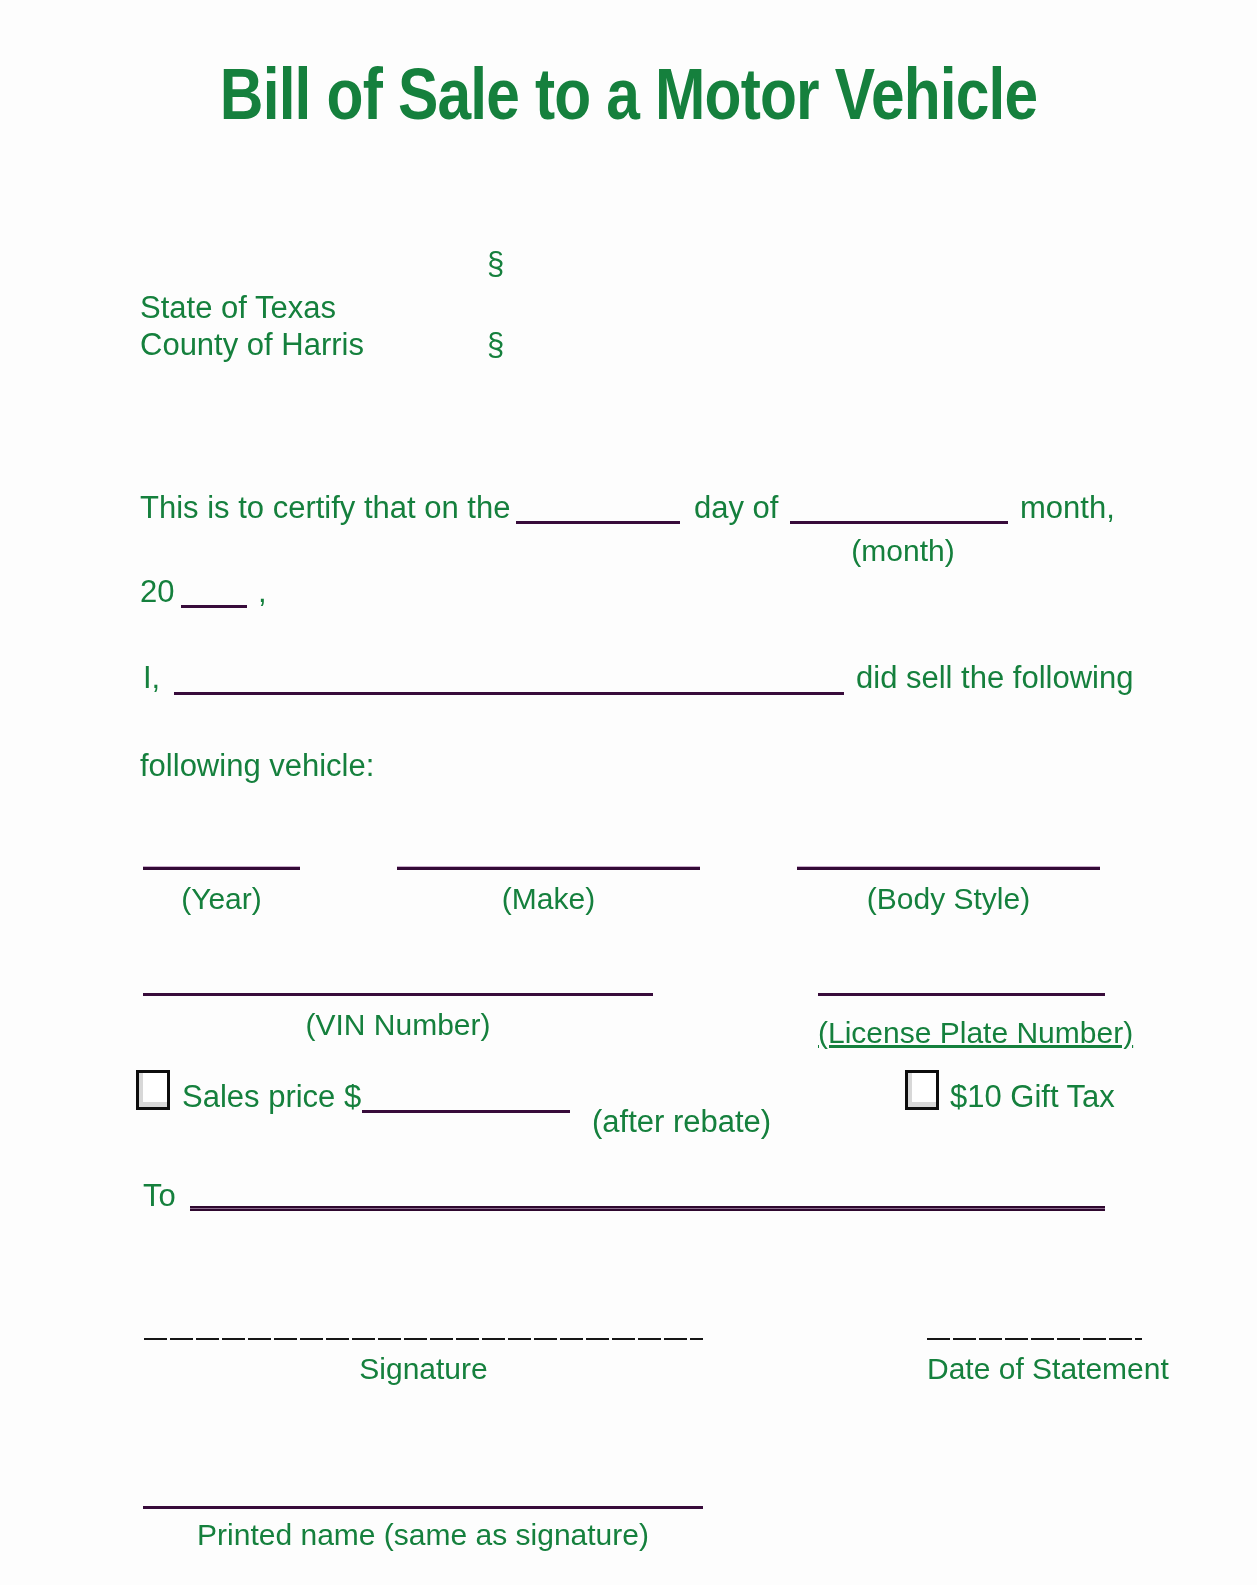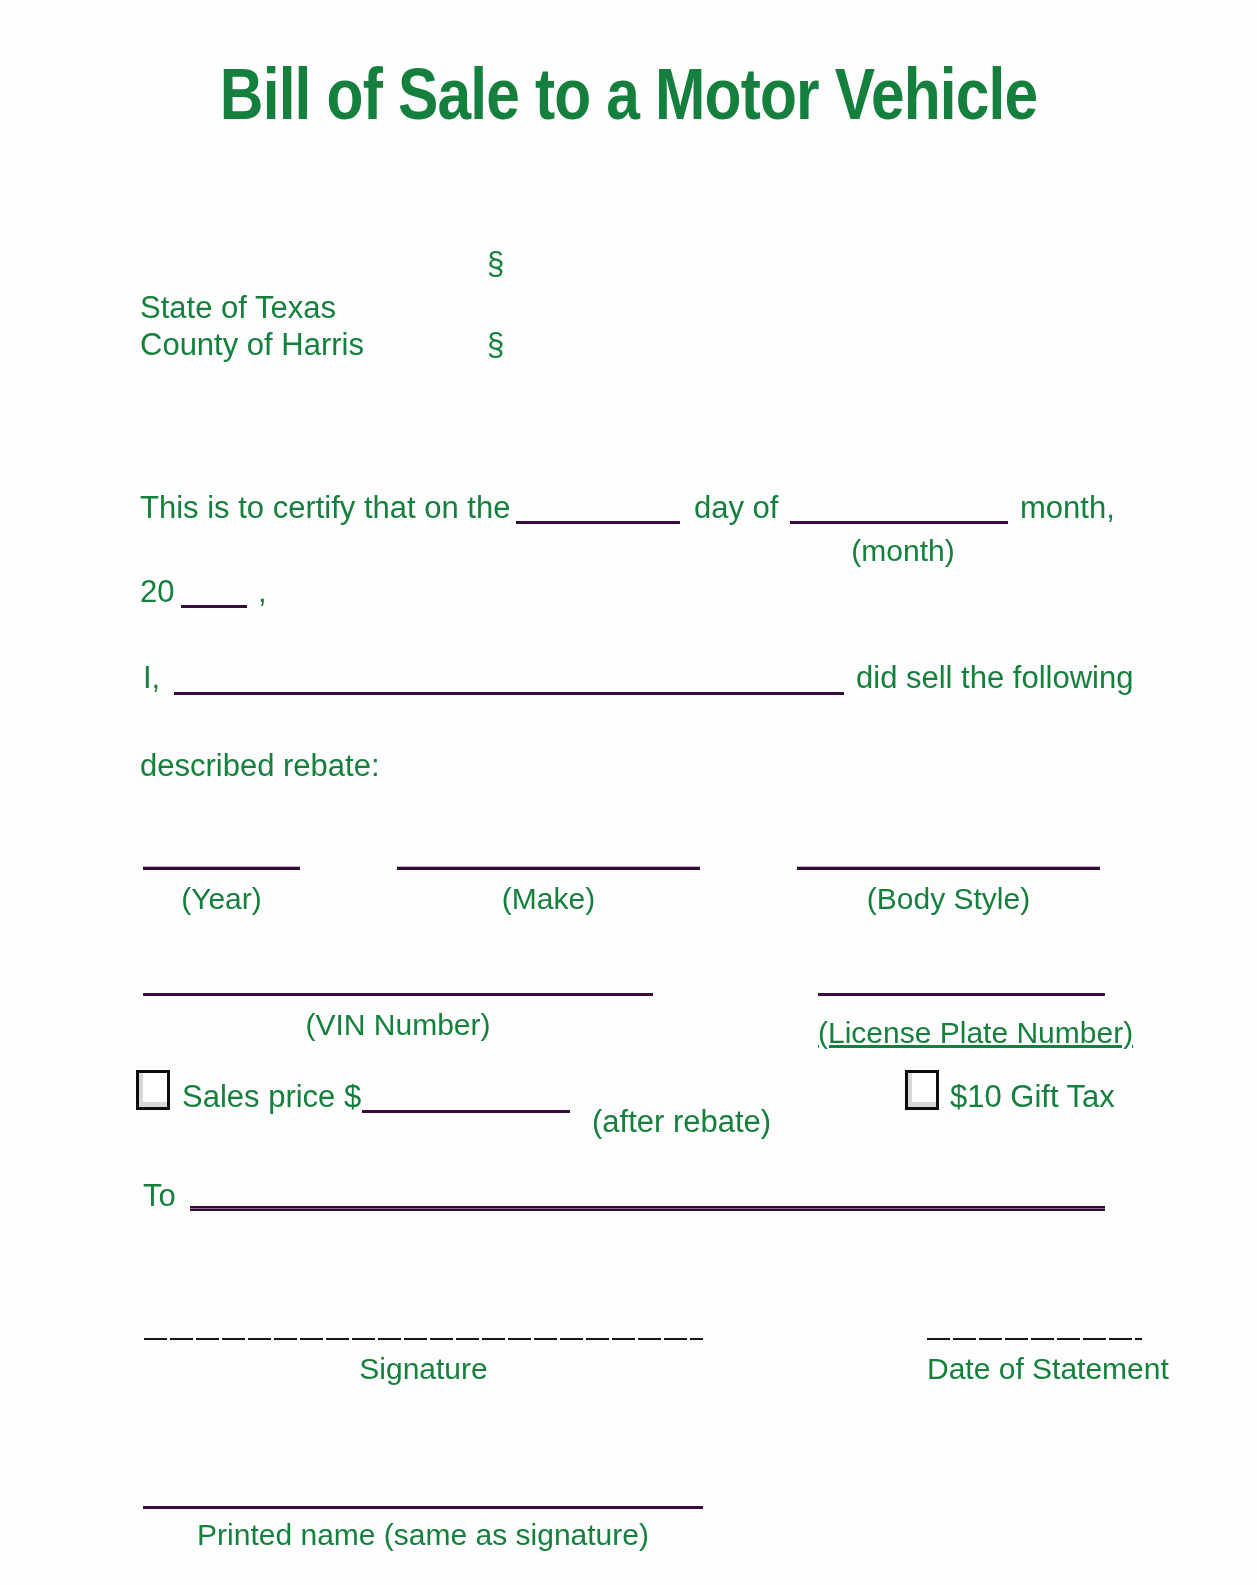--- a/index.html
+++ b/index.html
@@ -74,21 +74,21 @@
   <div class="abs caption center" style="left:838px;top:534px;width:130px;">(month)</div>
 
   <div class="abs body-text" style="left:140px;top:574px;">20</div>
   <div class="abs pline3" style="left:181px;top:605px;width:66px;"></div>
   <div class="abs body-text" style="left:258px;top:574px;">,</div>
 
   <div class="abs body-text" style="left:143px;top:660px;">I,</div>
   <div class="abs pline3" style="left:174px;top:692px;width:670px;"></div>
   <div class="abs body-text" style="left:856px;top:660px;">did sell the following</div>
 
-  <div class="abs body-text" style="left:140px;top:748px;">described rebate:</div>
+  <div class="abs body-text" style="left:140px;top:748px;">following vehicle:</div>
 
   <div class="abs" style="left:143px;top:866px;width:157px;">
     <div class="pline4"></div>
     <div class="caption center" style="margin-top:12px;">(Year)</div>
   </div>
   <div class="abs" style="left:797px;top:866px;width:303px;">
     <div class="pline4"></div>
     <div class="caption center" style="margin-top:12px;">(Body Style)</div>
   </div>
   <div class="abs" style="left:397px;top:866px;width:303px;">

